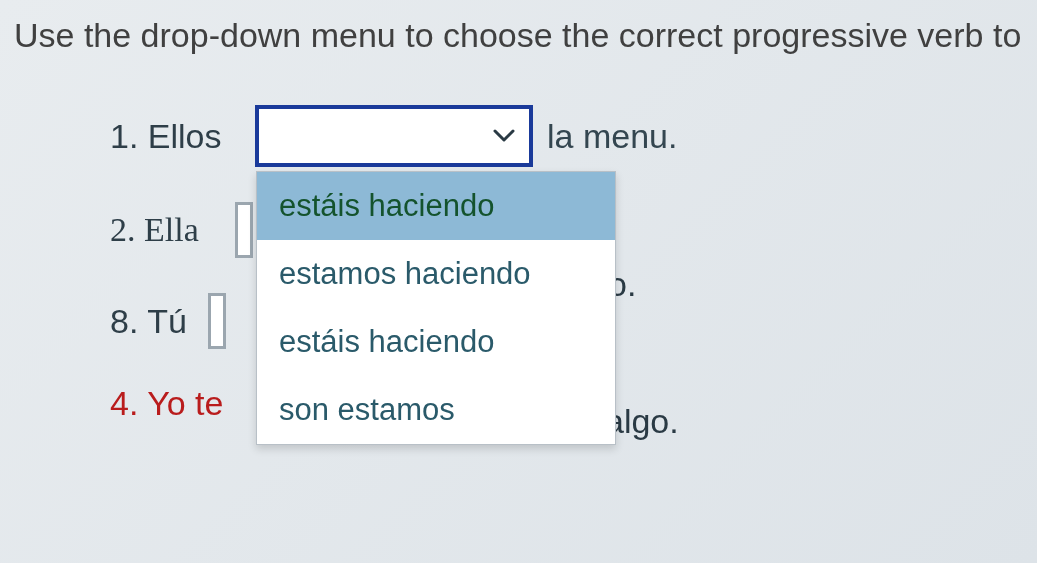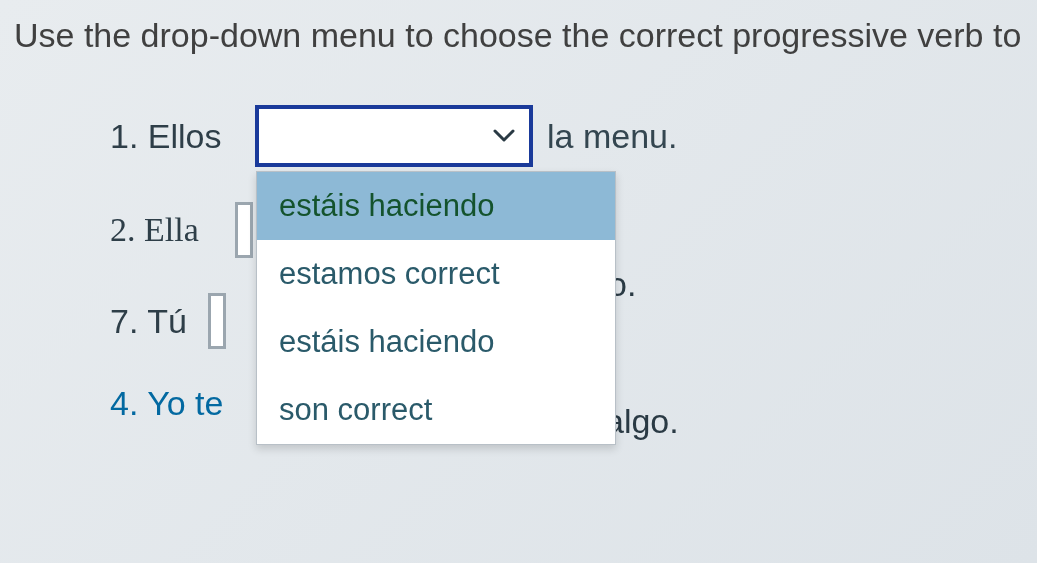--- a/index.html
+++ b/index.html
@@ -36,21 +36,21 @@
       font-size: 34px;
       color: #2a3a44;
       position: relative;
     }
     .row-label {
       min-width: 145px;
       color: #2e3e48;
     }
     .row-label.ella { min-width: 125px; font-family: Liberation Serif, serif; }
     .row-label.tu { min-width: 98px; }
-    .row-label.yote { min-width: 138px; color: #0369a1; }
+    .row-label.yote { min-width: 138px; color: #b91c1c; }
     .dropdown-box {
       border: 4px solid #1a3a9a;
       background: #fff;
       height: 62px;
       width: 278px;
       display: flex;
       align-items: center;
       justify-content: flex-end;
       padding-right: 14px;
       position: relative;
@@ -115,35 +115,35 @@
   <div class="row">
     <span class="row-label">1. Ellos</span>
     <div class="dropdown-box">
       <span class="chevron">
         <svg viewBox="0 0 22 14">
             <path d="M2 2 L11 11 L20 2" stroke="#2a3a44" stroke-width="3" fill="none" stroke-linecap="round" stroke-linejoin="round"></path>
           </svg>
       </span>
       <div class="dropdown-list">
         <div class="dropdown-option highlighted">estáis haciendo</div>
-        <div class="dropdown-option">estamos correct</div>
+        <div class="dropdown-option">estamos haciendo</div>
         <div class="dropdown-option">estáis haciendo</div>
-        <div class="dropdown-option">son correct</div>
+        <div class="dropdown-option">son estamos</div>
       </div>
     </div>
     <span class="after-text">la menu.</span>
   </div>
 
   <div class="row">
     <span class="row-label ella">2. Ella</span>
     <div class="small-box"></div>
   </div>
 
   <div class="row">
-    <span class="row-label tu">7. Tú</span>
+    <span class="row-label tu">8. Tú</span>
     <div class="small-box"></div>
   </div>
 
   <div class="row">
     <span class="row-label yote">4. Yo te</span>
   </div>
 
 </div>
 
 <div class="peek-o">o.</div>

